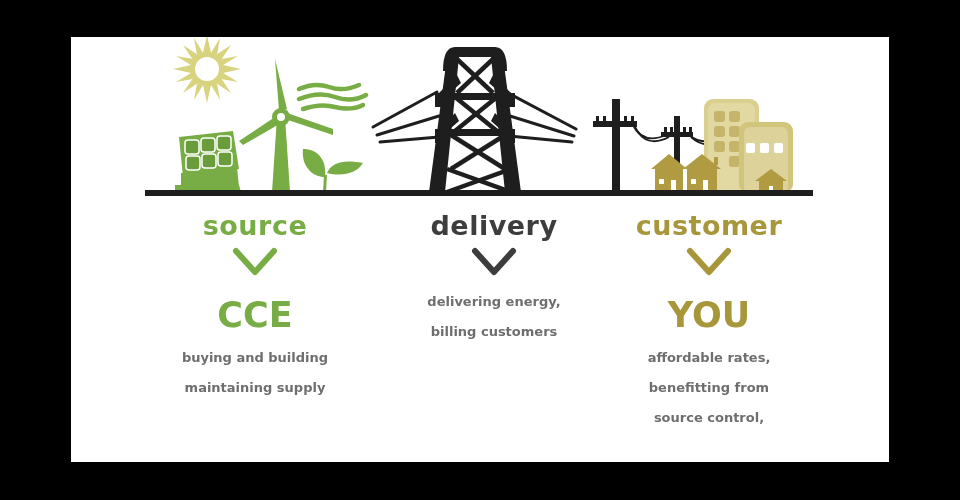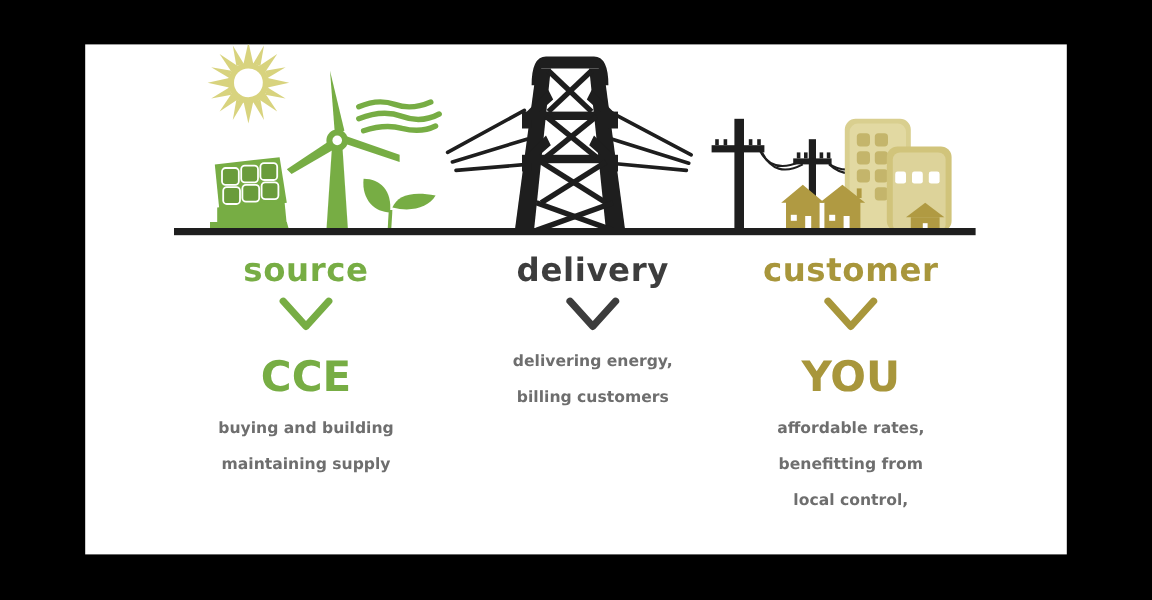--- a/index.html
+++ b/index.html
@@ -232,17 +232,17 @@
     <div class="cat gold">customer</div>
     <div class="chev">
       <svg width="46" height="30" viewBox="0 0 46 30">
           <polyline points="4,4 23,25 42,4" fill="none" stroke="#a8963b" stroke-width="6" stroke-linecap="round" stroke-linejoin="round"></polyline>
         </svg>
     </div>
     <div class="entity gold">YOU</div>
     <div class="desc">
       <div>affordable rates,</div>
       <div>benefitting from</div>
-      <div>local control,</div>
+      <div>source control,</div>
     </div>
   </div>
 
 </div>
 
 </body></html>

